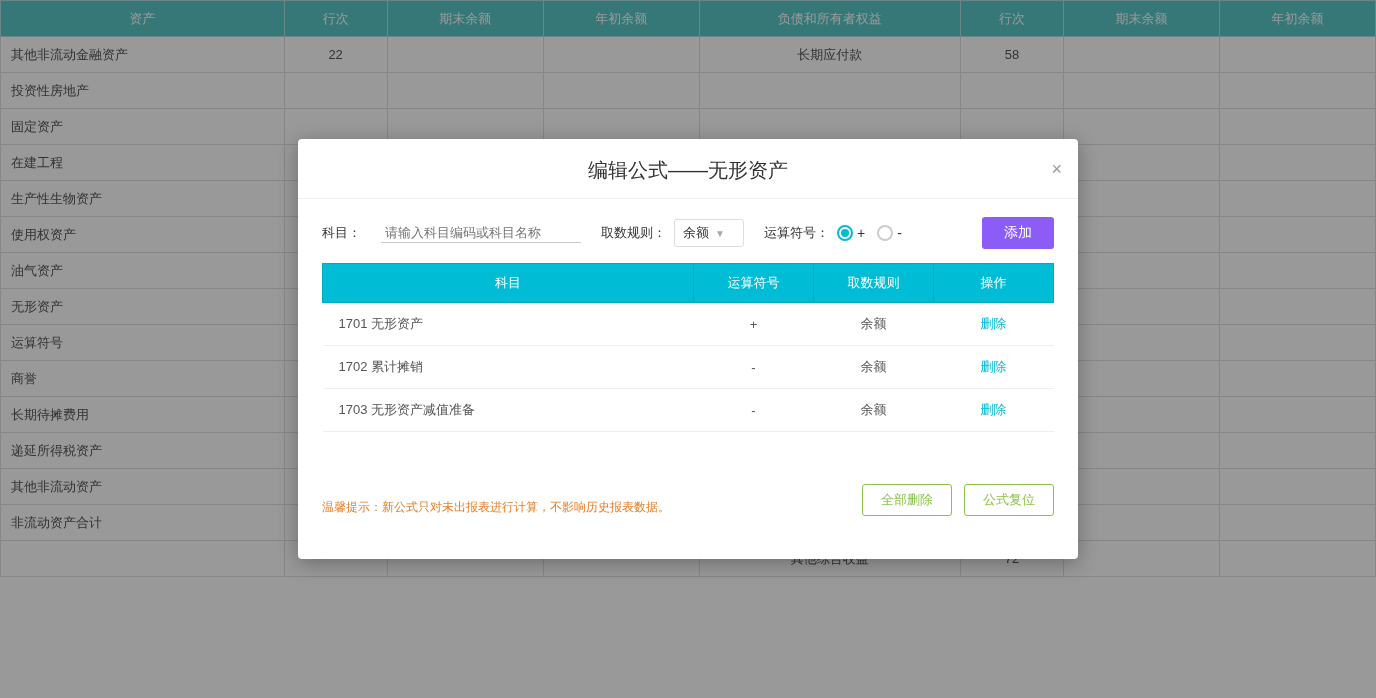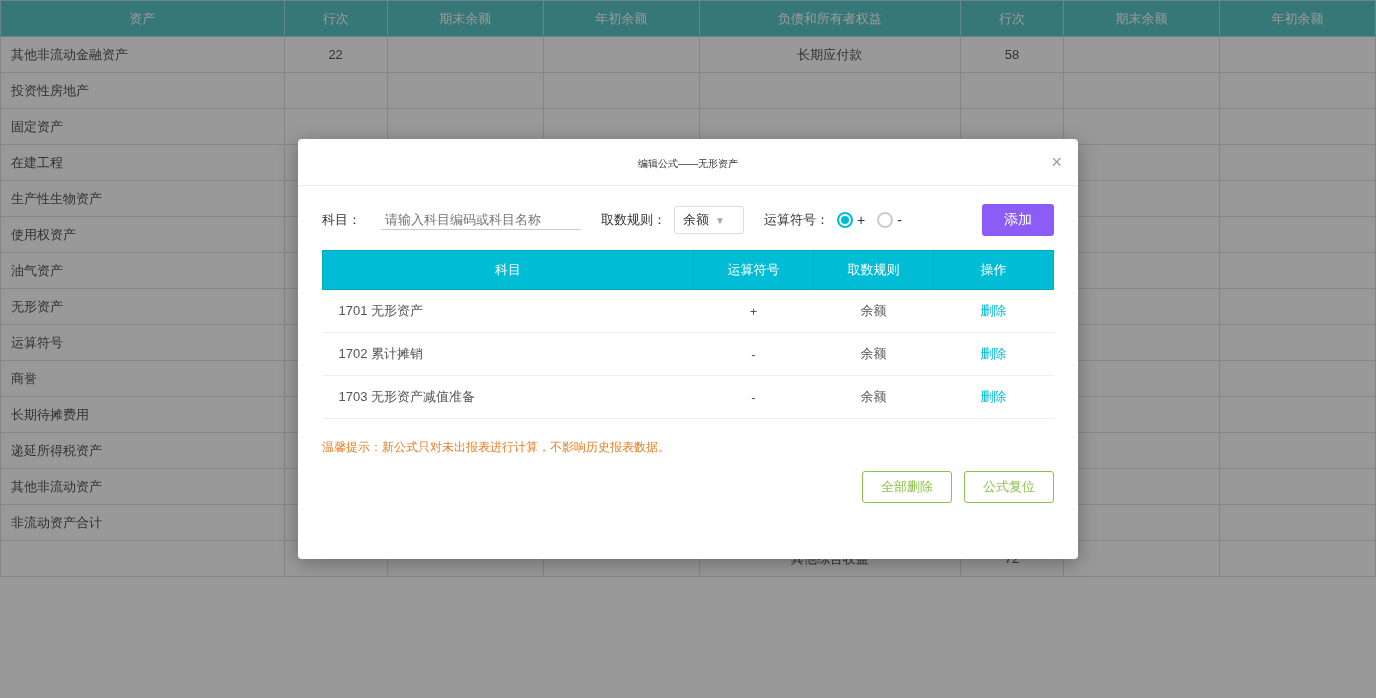--- a/index.html
+++ b/index.html
@@ -79,21 +79,21 @@
     .modal-header {
       display: flex;
       align-items: center;
       justify-content: center;
       padding: 18px 20px 14px;
       border-bottom: 1px solid #eee;
       position: relative;
     }
 
     .modal-title {
-      font-size: 10px;
+      font-size: 20px;
       color: #333;
       font-weight: normal;
     }
 
     .modal-close {
       position: absolute;
       right: 16px;
       top: 50%;
       transform: translateY(-50%);
       cursor: pointer;
@@ -237,21 +237,21 @@
 
     .delete-link {
       color: #00bcd4;
       cursor: pointer;
       text-decoration: none;
     }
 
     
     .modal-footer {
       display: flex;
-      align-items: flex-start;
+      align-items: flex-end;
       justify-content: space-between;
       padding: 20px 24px 4px;
     }
 
     .tip-text {
       color: #e67e22;
       font-size: 12px;
     }
 
     .footer-btns {

